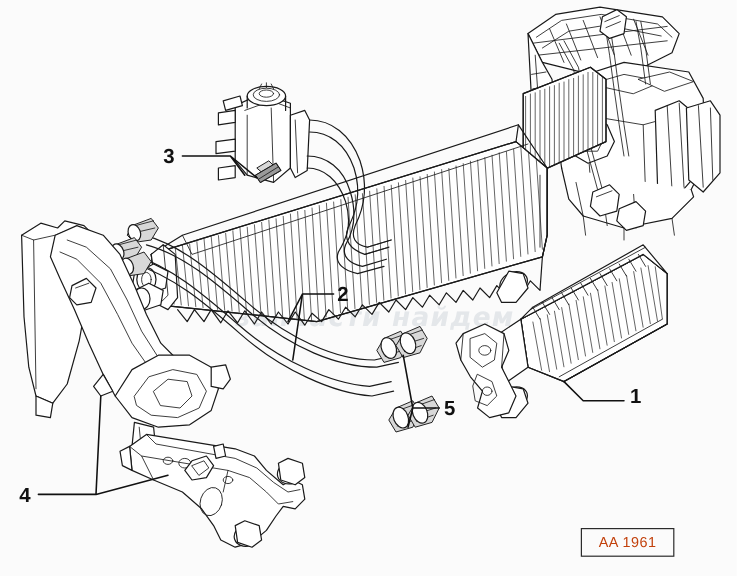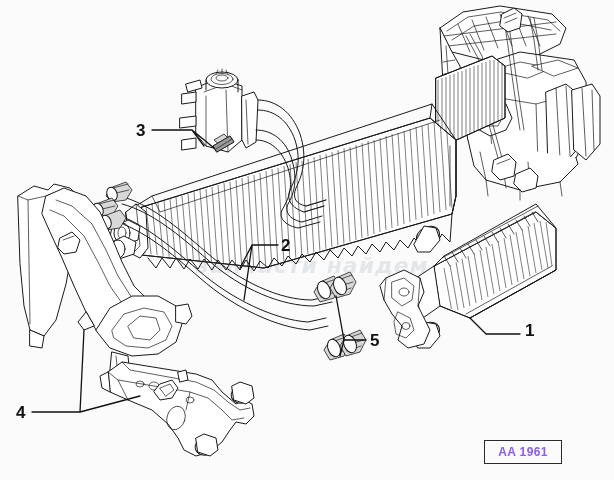--- a/index.html
+++ b/index.html
@@ -39,23 +39,22 @@
     height: 22px;
     border: 1px solid #2b2b2b;
     background: #fbfbfb;
     display: flex;
     align-items: center;
     justify-content: center;
   }
   #code-box span {
     font-family: "Liberation Sans", sans-serif;
     font-size: 12px;
-    color: #8b5cf6;
+    color: #c2410c;
     letter-spacing: 0.4px;
-    font-weight: bold;
   }
   .wm {
     position: absolute;
     user-select: none;
     pointer-events: none;
     white-space: nowrap;
   }
   #wm-logo {
     left: 196px;
     top: 212px;

